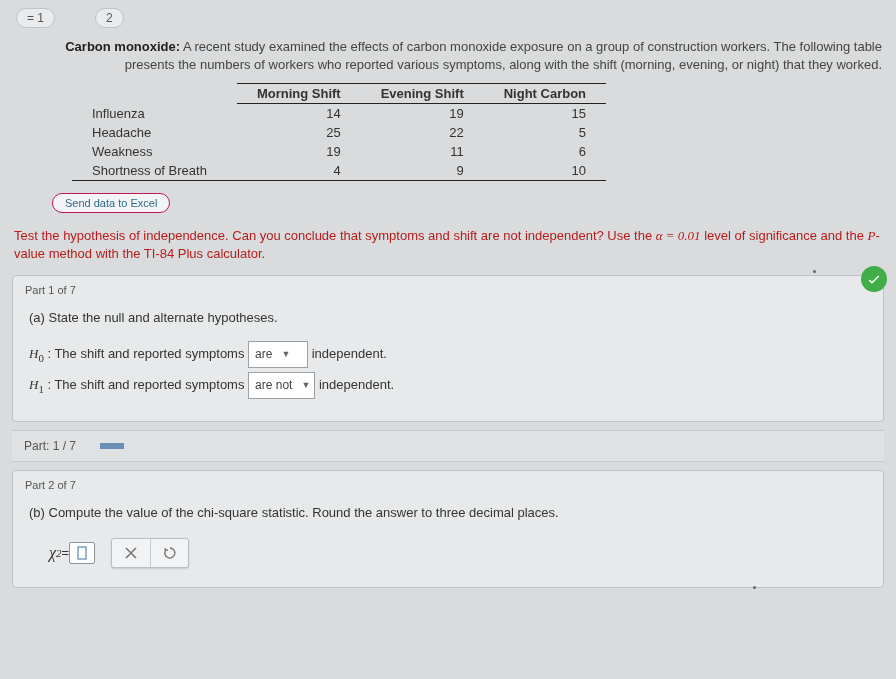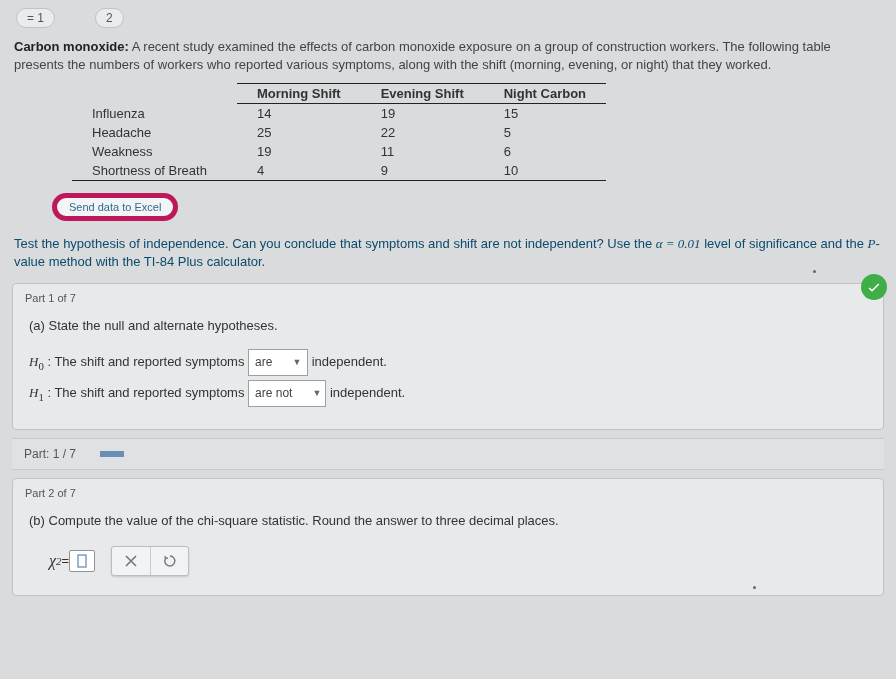--- a/index.html
+++ b/index.html
@@ -28,62 +28,63 @@
     font-size: 12px;
     color: #555;
     display: inline-flex;
     align-items: center;
     gap: 4px;
   }
   .intro {
     margin: 6px 2px 10px 2px;
     line-height: 1.35;
     color: #444;
+    text-align: right;
   }
   .intro b { color: #222; }
   table.data {
     border-collapse: collapse;
     margin: 4px 0 8px 60px;
     font-size: 13px;
   }
   table.data th, table.data td {
     padding: 2px 20px;
-    text-align: left;
+    text-align: right;
   }
   table.data thead th {
     border-top: 1.5px solid #222;
     border-bottom: 1.5px solid #222;
     font-weight: bold;
   }
   table.data tbody tr:last-child td,
   table.data tbody tr:last-child th {
     border-bottom: 1.5px solid #222;
   }
   table.data tbody th {
     text-align: left;
     font-weight: normal;
     padding-right: 30px;
   }
   table.data thead th:first-child { border-top: none; border-bottom: none; }
   .btn-oval {
     display: inline-block;
     background: #f3f4f5;
-    border: 5px solid #be185d;
+    border: 1px solid #be185d;
     border-radius: 14px;
     padding: 3px 12px;
     font-size: 11px;
     color: #4a6;
     color:#2e6b8f;
     cursor: pointer;
     margin: 4px 0 8px 40px;
   }
   .instruction {
     margin: 6px 2px 12px 2px;
     line-height: 1.4;
-    color: #0c4a6e;
+    color: #b91c1c;
   }
   .ital { font-style: italic; font-family: 'Times New Roman', serif; }
   .card {
     background: #e7e9ea;
     border: 1px solid #bfc3c6;
     border-radius: 4px;
     margin: 6px 0;
     position: relative;
   }
   .card-header {
@@ -104,21 +105,21 @@
     border-radius: 50%;
     background: #3fae49;
     display: flex;
     align-items: center;
     justify-content: center;
   }
   .check-badge svg { width: 16px; height: 16px; }
   .select-like {
     display: inline-flex;
     align-items: center;
-    gap: 20px;
+    gap: 9px;
     background: #fff;
     border: 1px solid #9aa0a4;
     padding: 1px 4px 1px 6px;
     font-size: 12px;
     color: #444;
     min-width: 60px;
   }
   .select-like .arrow { font-size: 9px;color:#666; }
   .hyp-line { margin: 4px 0; }
   .sub { font-family:'Times New Roman',serif;margin-top:8px; }

